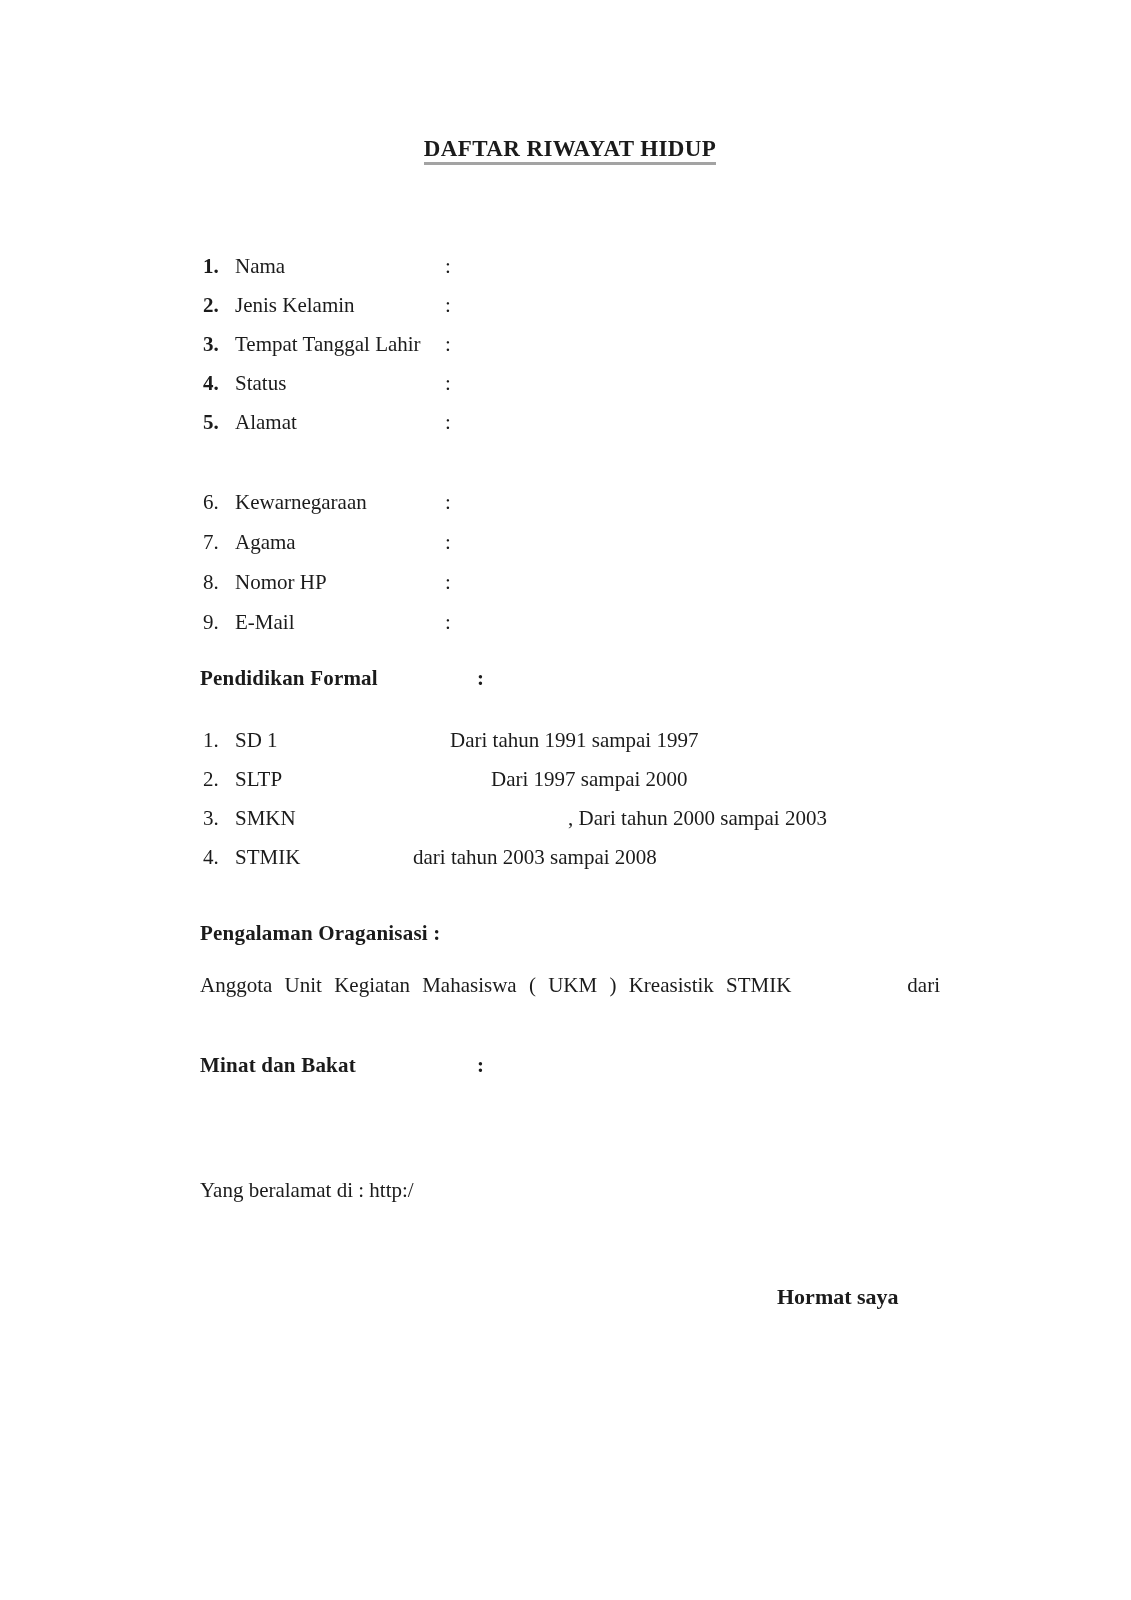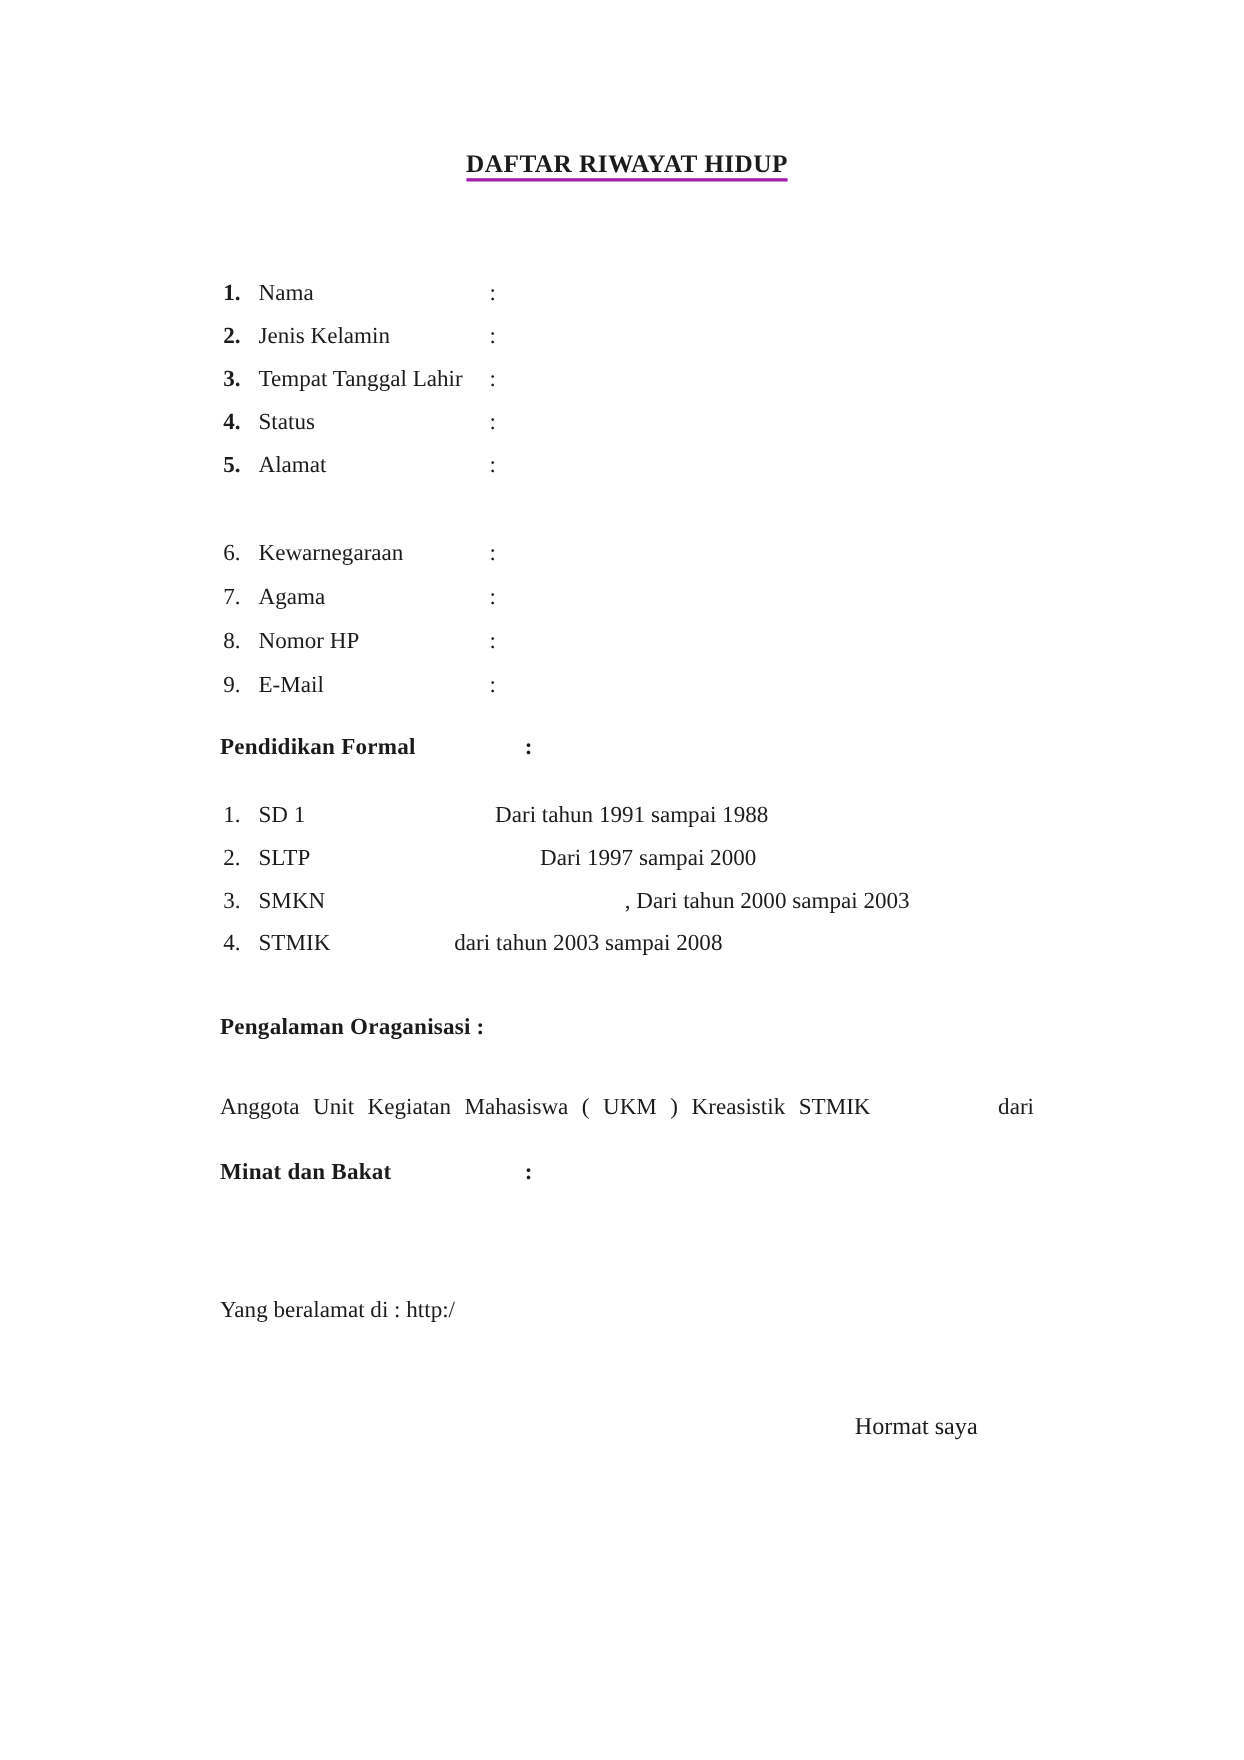--- a/index.html
+++ b/index.html
@@ -5,45 +5,45 @@
   html,body{margin:0;padding:0;background:#ffffff;}
   .page{
     position:relative;width:1131px;height:1600px;background:#ffffff;
     font-family:"Liberation Serif","DejaVu Serif",serif;
     color:#1b1b1b;font-size:21px;line-height:1.24;overflow:hidden;
   }
   .abs{position:absolute;}
   .b{font-weight:bold;}
   
   .title{left:200px;top:135px;width:740px;text-align:center;font-size:23px;font-weight:bold;letter-spacing:.4px;}
-  .title .u{border-bottom:3px solid #a21caf;padding-bottom:1px;}
+  .title .u{border-bottom:3px solid #a3a3a3;padding-bottom:1px;}
   
   .intro{left:200px;top:194px;font-weight:bold;font-size:20px;letter-spacing:.2px;}
   
   .prow{left:203px;display:flex;}
   .no{width:32px;flex:0 0 32px;}
   .plbl{width:210px;flex:0 0 210px;}
   .colon{width:12px;}
   
   .hrow{left:200px;display:flex;gap:32px;}
   .hlbl{width:245px;flex:0 0 245px;font-weight:bold;letter-spacing:.2px;}
   .hcolon{font-weight:bold;}
   
   .erow{left:203px;display:flex;width:800px;}
   .edetail{position:absolute;top:0;white-space:nowrap;}
   .e1 .edetail{left:247px;} 
   .e2 .edetail{left:288px;} 
   .e3 .edetail{left:365px;} 
   .e4 .edetail{left:210px;} 
   
-  .jline{left:200px;width:740px;display:flex;justify-content:space-between;margin-top:21px;}
+  .jline{left:200px;width:740px;display:flex;justify-content:space-between;}
   .ws{word-spacing:7px;}
   .pline{left:200px;white-space:nowrap;}
   
-  .closing{left:777px;top:1283px;font-weight:normal;font-size:22px;}
+  .closing{left:777px;top:1283px;font-weight:bold;font-size:22px;}
 </style>
 </head>
 <body>
 
 <div class="page">
 
   <div class="abs title">
     <span class="u">DAFTAR RIWAYAT HIDUP</span>
   </div>
 
@@ -96,21 +96,21 @@
   </div>
 
   <div class="abs hrow" style="top:665px">
     <span class="hlbl">Pendidikan Formal</span>
     <span class="hcolon">:</span>
   </div>
 
   <div class="abs erow e1" style="top:727px">
     <span class="no">1.</span>
     <span class="elbl">SD 1</span>
-    <span class="edetail">Dari tahun 1991 sampai 1988</span>
+    <span class="edetail">Dari tahun 1991 sampai 1997</span>
   </div>
   <div class="abs erow e2" style="top:766px">
     <span class="no">2.</span>
     <span class="elbl">SLTP</span>
     <span class="edetail">Dari 1997 sampai 2000</span>
   </div>
   <div class="abs erow e3" style="top:805px">
     <span class="no">3.</span>
     <span class="elbl">SMKN</span>
     <span class="edetail">, Dari tahun 2000 sampai 2003</span>

